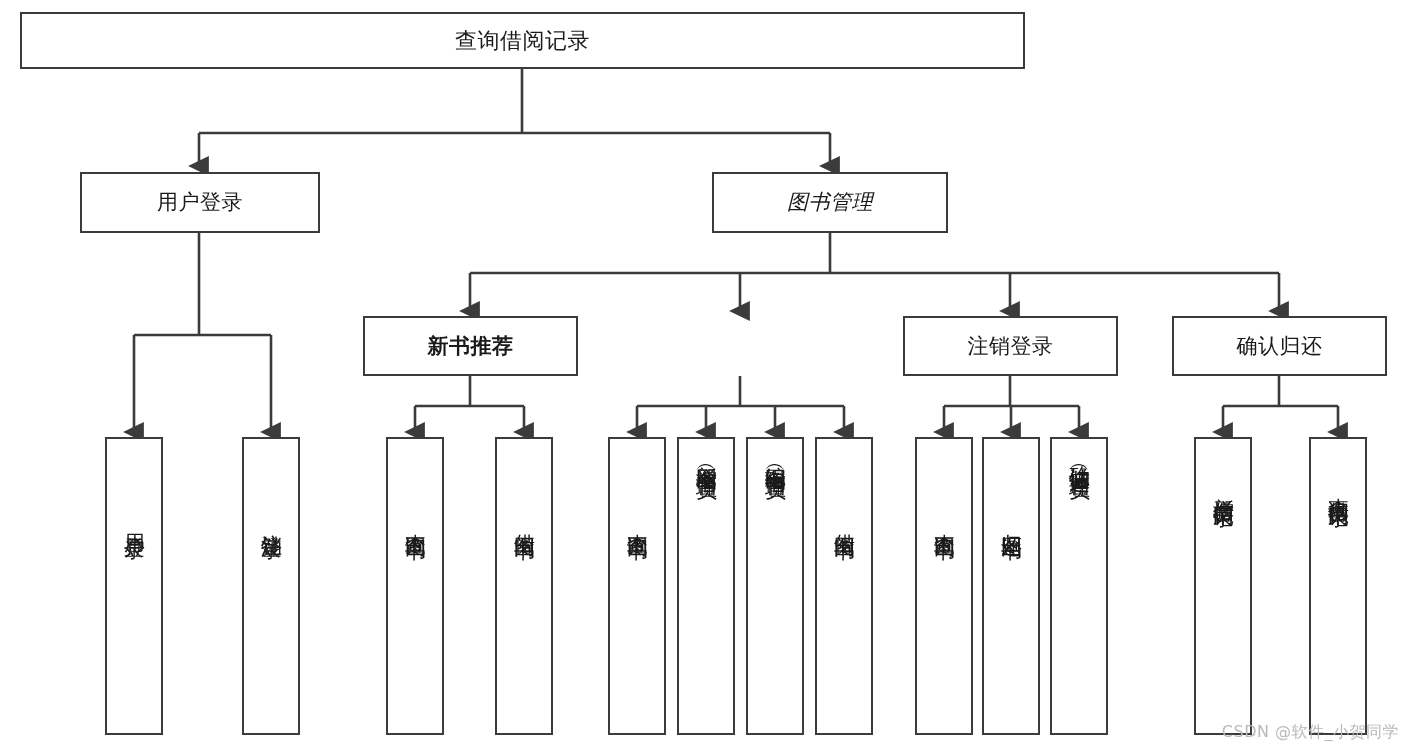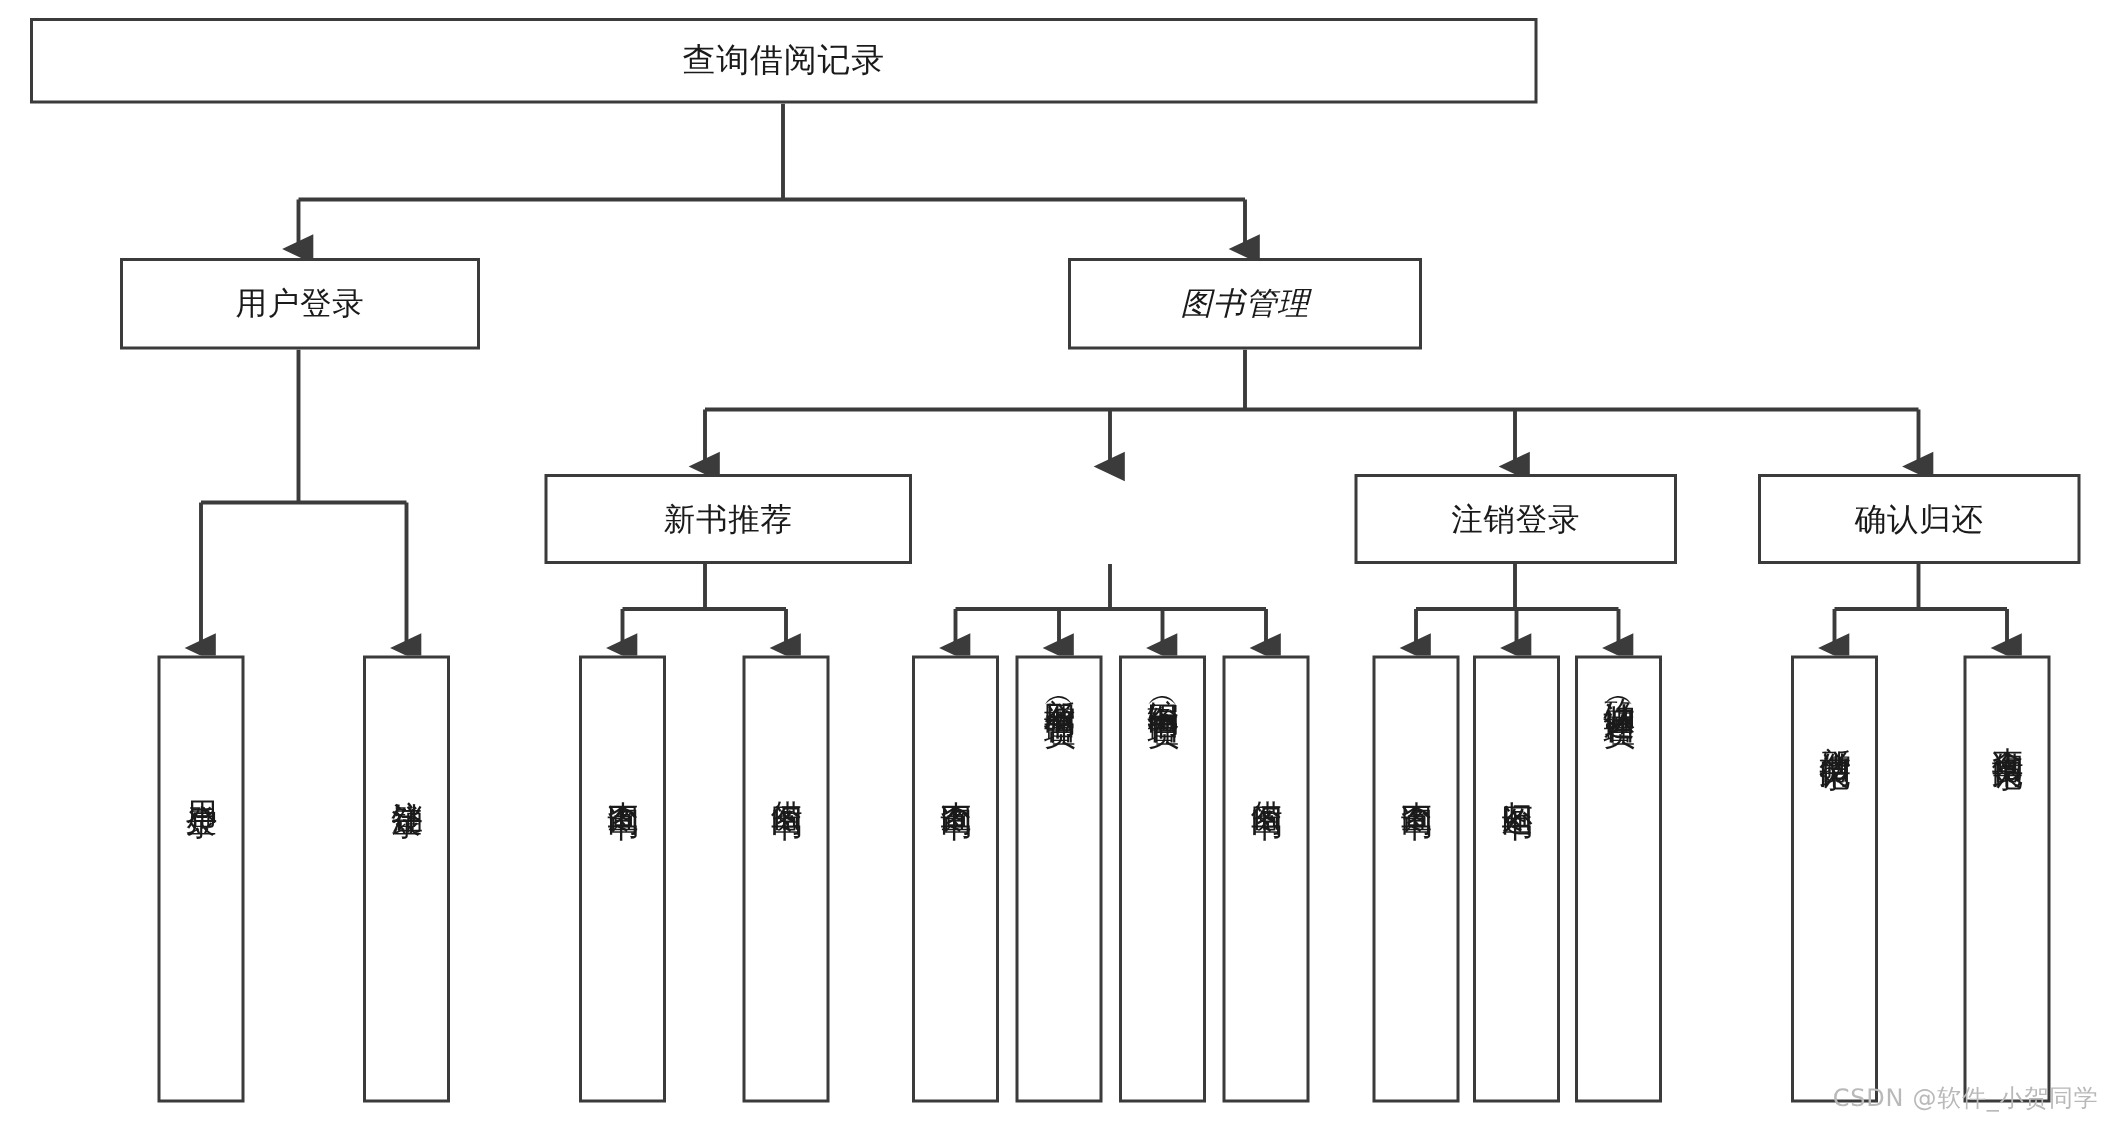--- a/index.html
+++ b/index.html
@@ -148,21 +148,21 @@
     <span class="label">查询借阅记录</span>
   </div>
 
   <div class="node horiz" style="left:80px; top:172px; width:240px; height:61px;">
     <span class="label">用户登录</span>
   </div>
   <div class="node horiz" style="left:712px; top:172px; width:236px; height:61px;font-style:italic;">
     <span class="label">图书管理</span>
   </div>
 
-  <div class="node horiz" style="left:363px; top:316px; width:245px; height:60px;">
+  <div class="node horiz" style="left:363px; top:316px; width:215px; height:60px;font-weight:bold;">
     <span class="label">新书推荐</span>
   </div>
   <div class="node horiz" style="left:903px; top:316px; width:215px; height:60px;">
     <span class="label">注销登录</span>
   </div>
   <div class="node horiz" style="left:1172px; top:316px; width:215px; height:60px;">
     <span class="label">确认归还</span>
   </div>
 
   <div class="node vert short" style="left:105px; top:437px; width:58px; height:298px;">

